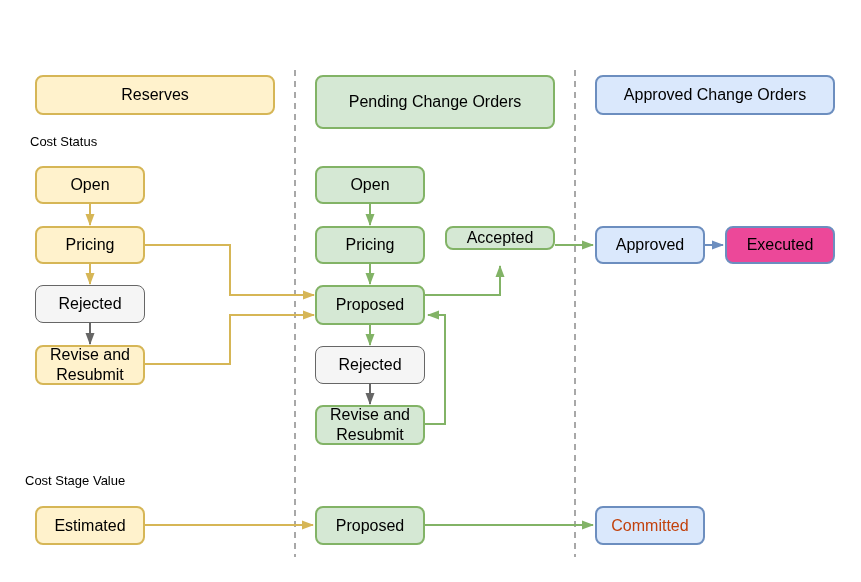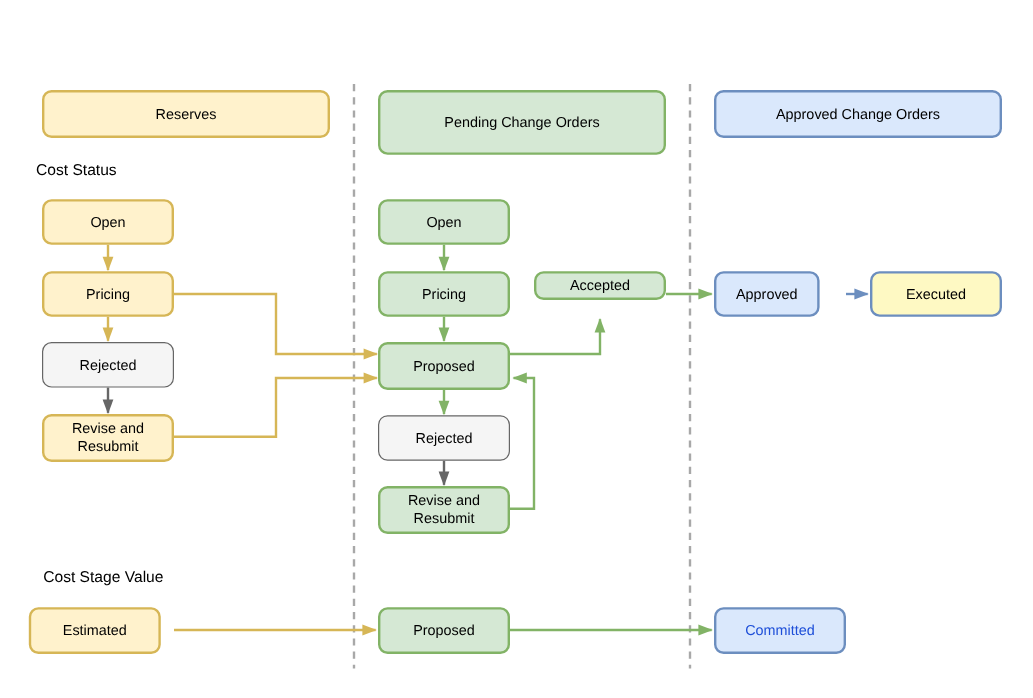--- a/index.html
+++ b/index.html
@@ -19,32 +19,32 @@
     font-weight: bold;
     white-space: nowrap;
   }
   .section-label {
     position: absolute;
     font-size: 13px;
     font-weight: normal;
     white-space: nowrap;
   }
   #lbl-cost-status { left: 30px; top: 134px; }
-  #lbl-cost-stage  { left: 36px; top: 473px; }
+  #lbl-cost-stage  { left: 25px; top: 473px; }
   .node {
     position: absolute;
     box-sizing: border-box;
     border-style: solid;
     border-width: 2px;
     border-radius: 8px;
     display: flex;
     align-items: center;
     justify-content: center;
     text-align: center;
-    font-size: 12px;
+    font-size: 16px;
     line-height: 1.25;
     padding: 2px 8px;
   }
   .edges-layer {
     position: absolute;
     left: 0;
     top: 0;
     pointer-events: none;
   }
 </style>
@@ -94,19 +94,19 @@
       <div class="node" style="left: 35px; top: 166px; width: 110px; height: 38px; background: rgb(255, 242, 204); border-color: rgb(214, 182, 86); color: rgb(0, 0, 0);">Open</div>
       <div class="node" style="left: 35px; top: 226px; width: 110px; height: 38px; background: rgb(255, 242, 204); border-color: rgb(214, 182, 86); color: rgb(0, 0, 0);">Pricing</div>
       <div class="node" style="left: 35px; top: 285px; width: 110px; height: 38px; background: rgb(245, 245, 245); border-color: rgb(102, 102, 102); border-width: 1.5px; color: rgb(0, 0, 0);">Rejected</div>
       <div class="node" style="left: 35px; top: 345px; width: 110px; height: 40px; background: rgb(255, 242, 204); border-color: rgb(214, 182, 86); color: rgb(0, 0, 0);">Revise and Resubmit</div>
       <div class="node" style="left: 315px; top: 166px; width: 110px; height: 38px; background: rgb(213, 232, 212); border-color: rgb(130, 179, 102); color: rgb(0, 0, 0);">Open</div>
       <div class="node" style="left: 315px; top: 226px; width: 110px; height: 38px; background: rgb(213, 232, 212); border-color: rgb(130, 179, 102); color: rgb(0, 0, 0);">Pricing</div>
       <div class="node" style="left: 315px; top: 285px; width: 110px; height: 40px; background: rgb(213, 232, 212); border-color: rgb(130, 179, 102); color: rgb(0, 0, 0);">Proposed</div>
       <div class="node" style="left: 315px; top: 346px; width: 110px; height: 38px; background: rgb(245, 245, 245); border-color: rgb(102, 102, 102); border-width: 1.5px; color: rgb(0, 0, 0);">Rejected</div>
       <div class="node" style="left: 315px; top: 405px; width: 110px; height: 40px; background: rgb(213, 232, 212); border-color: rgb(130, 179, 102); color: rgb(0, 0, 0);">Revise and Resubmit</div>
       <div class="node" style="left: 445px; top: 226px; width: 110px; height: 24px; background: rgb(213, 232, 212); border-color: rgb(130, 179, 102); color: rgb(0, 0, 0);">Accepted</div>
-      <div class="node" style="left: 595px; top: 226px; width: 88px; height: 38px; background: rgb(218, 232, 252); border-color: rgb(108, 142, 191); color: rgb(0, 0, 0);">Approved</div>
-      <div class="node" style="left: 725px; top: 226px; width: 110px; height: 38px; background: #fef9c3; border-color: rgb(108, 142, 191); color: rgb(0, 0, 0);">Executed</div>
-      <div class="node" style="left: 24px; top: 506px; width: 110px; height: 39px; background: rgb(255, 242, 204); border-color: rgb(214, 182, 86); color: rgb(0, 0, 0);">Estimated</div>
+      <div class="node" style="left: 595px; top: 226px; width: 110px; height: 38px; background: rgb(218, 232, 252); border-color: rgb(108, 142, 191); color: rgb(0, 0, 0);">Approved</div>
+      <div class="node" style="left: 725px; top: 226px; width: 110px; height: 38px; background: #ec4899; border-color: rgb(108, 142, 191); color: rgb(0, 0, 0);">Executed</div>
+      <div class="node" style="left: 35px; top: 506px; width: 110px; height: 39px; background: rgb(255, 242, 204); border-color: rgb(214, 182, 86); color: rgb(0, 0, 0);">Estimated</div>
       <div class="node" style="left: 315px; top: 506px; width: 110px; height: 39px; background: rgb(213, 232, 212); border-color: rgb(130, 179, 102); color: rgb(0, 0, 0);">Proposed</div>
-      <div class="node" style="left: 595px; top: 506px; width: 110px; height: 39px; background: rgb(218, 232, 252); border-color: rgb(108, 142, 191); color: #1d4ed8;">Committed</div>
+      <div class="node" style="left: 595px; top: 506px; width: 110px; height: 39px; background: rgb(218, 232, 252); border-color: rgb(108, 142, 191); color: #c2410c;">Committed</div>
     </div>
 </div>
 
 </body></html>

